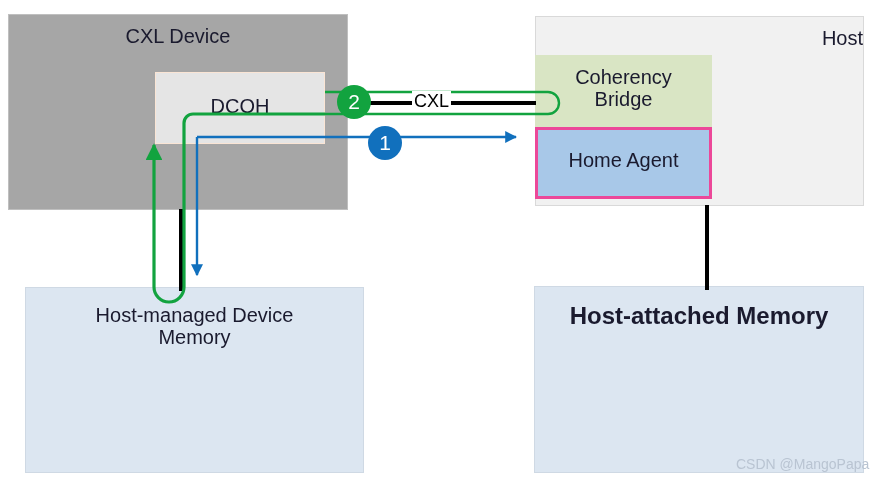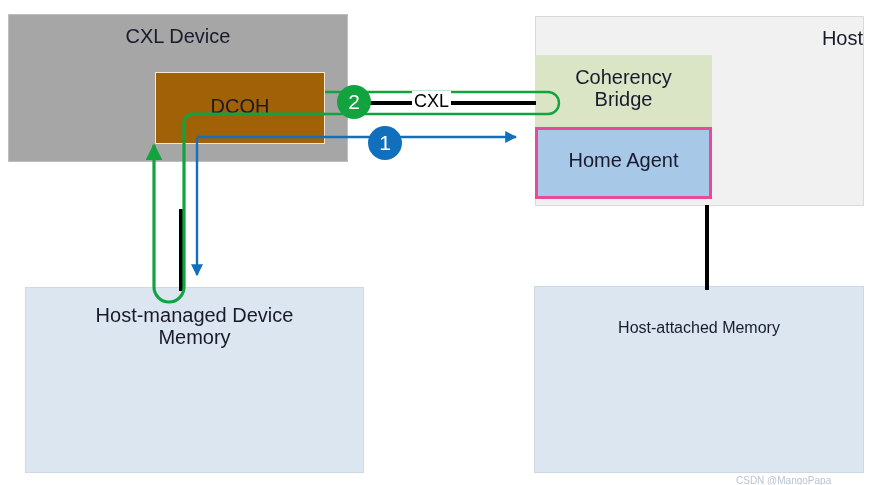--- a/index.html
+++ b/index.html
@@ -27,33 +27,33 @@
     left: 0;
     right: 0;
     text-align: center;
     color: #1a1a2e;
     line-height: 1.12;
     white-space: pre-line;
   }
 
   
   #cxl-device {
-    left: 8px; top: 14px; width: 340px; height: 148px;
+    left: 8px; top: 14px; width: 340px; height: 196px;
     background: #a6a6a6;
     border: 1px solid #bfbfbf;
   }
   #cxl-device-title {
     top: 10px;
     font-size: 20px;
   }
 
   
   #dcoh {
     left: 155px; top: 72px; width: 170px; height: 72px;
-    background: #a16207;
+    background: #e5e5e5;
     border: 1px solid #fae5d5;
   }
   #dcoh-title {
     top: 22px;
     font-size: 20px;
   }
 
   
   #host {
     left: 535px; top: 16px; width: 329px; height: 190px;
@@ -97,22 +97,23 @@
     top: 16px;
     font-size: 20px;
   }
 
   #ham {
     left: 534px; top: 286px; width: 330px; height: 187px;
     background: #dce6f1;
     border: 1px solid #cfd9e4;
   }
   #ham-title {
-    top: 32px;
-    font-size: 16px;
+    top: 16px;
+    font-size: 24px;
+    font-weight: bold;
   }
 
   
   #wires {
     position: absolute;
     left: 0; top: 0;
     width: 884px; height: 485px;
     pointer-events: none;
   }
 
@@ -141,23 +142,22 @@
     justify-content: center;
   }
   #badge-2 { left: 337px; top: 85px; background: #12a33f; }
   #badge-1 { left: 368px; top: 126px; background: #1170bd; }
 
   
   #watermark {
     position: absolute;
     left: 736px;
     top: 456px;
-    font-size: 10px;
+    font-size: 14px;
     color: #b9c4d2;
-    margin-top: 19px;
   }
 </style>
 </head>
 <body>
 
 <div id="canvas">
 
   <div class="box" id="cxl-device">
     <div class="box-label" id="cxl-device-title">CXL Device</div>
   </div>

